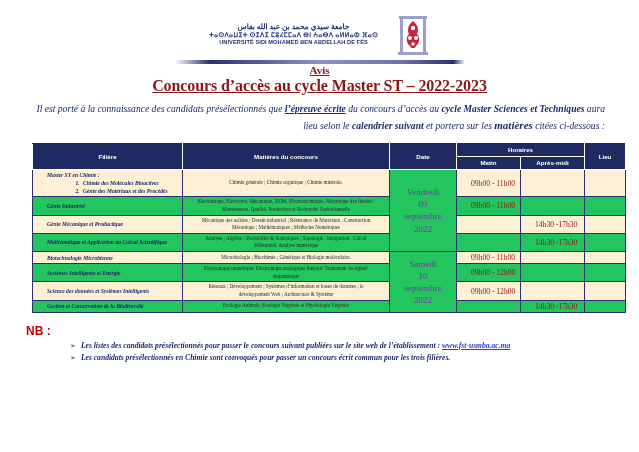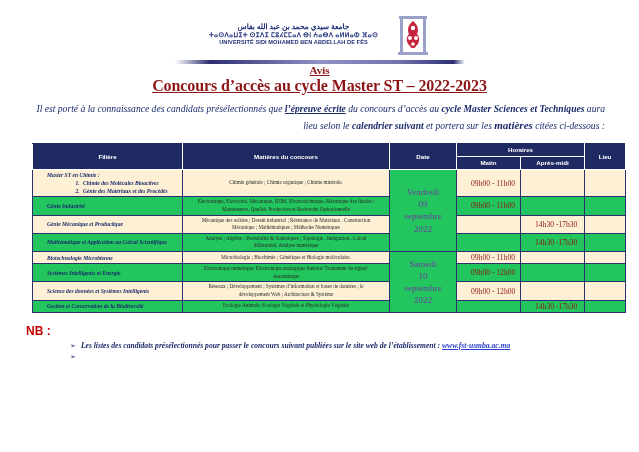--- a/index.html
+++ b/index.html
@@ -354,14 +354,15 @@
 </div>
 
 <div class="nb-label">NB :</div>
 <div class="nb-list">
   <div class="nb-item">
     <span class="nb-bullet">➢</span>
     <span><span>Les listes des candidats présélectionnés pour passer le concours suivant publiées sur le site web de l’établissement : </span><a class="nb-link" href="#">www.fst-usmba.ac.ma</a></span>
   </div>
   <div class="nb-item">
     <span class="nb-bullet">➢</span>
+    <span>Les candidats présélectionnés en Chimie sont convoqués pour passer un concours écrit commun pour les trois filières.</span>
   </div>
 </div>
 
 </body></html>

